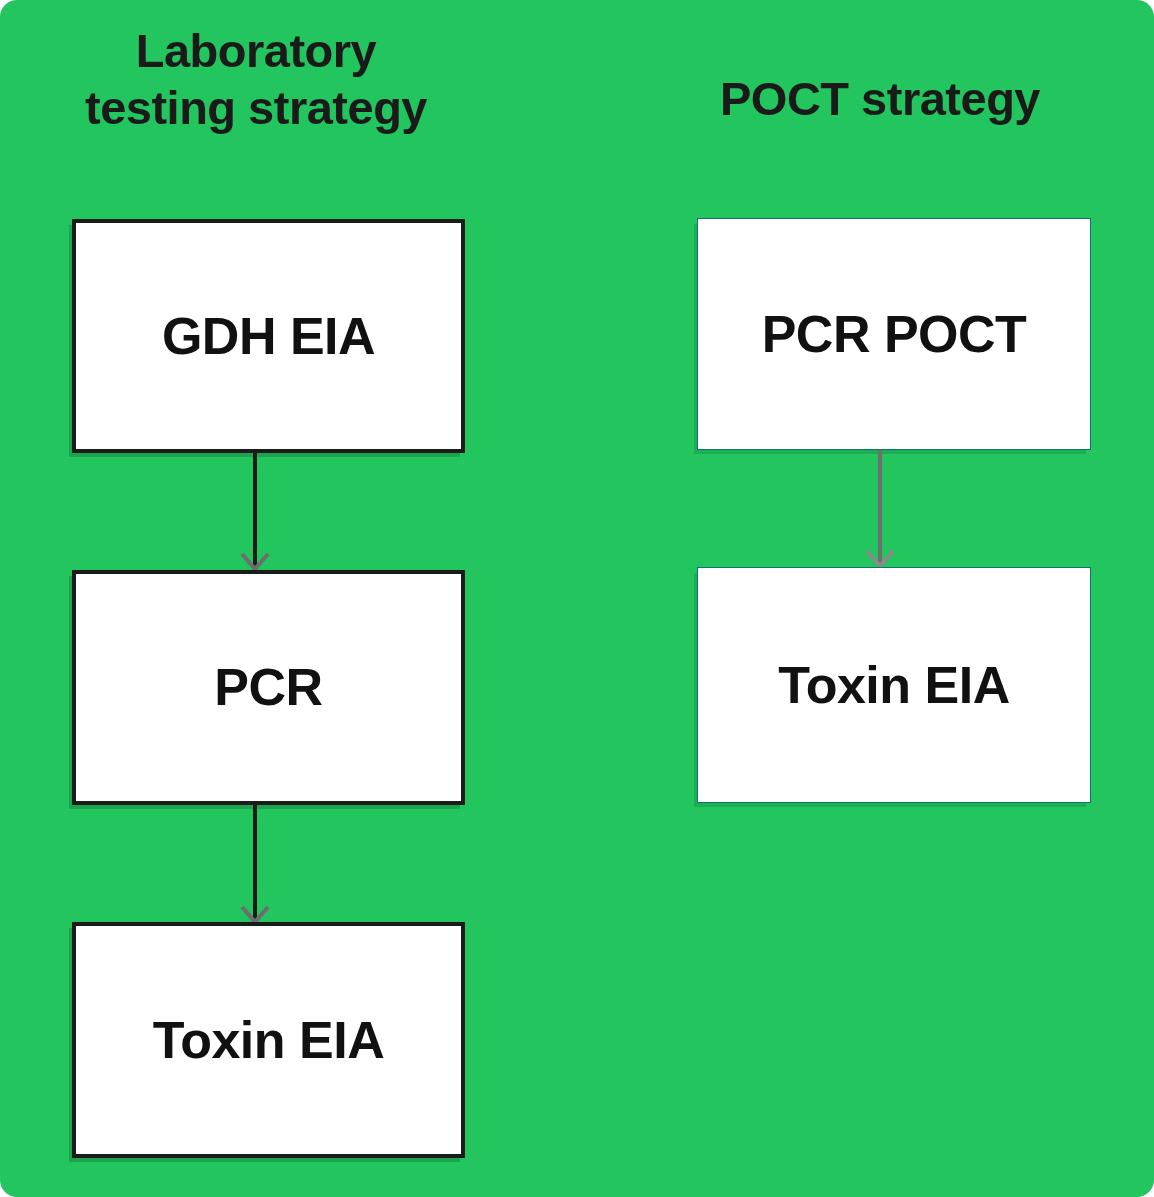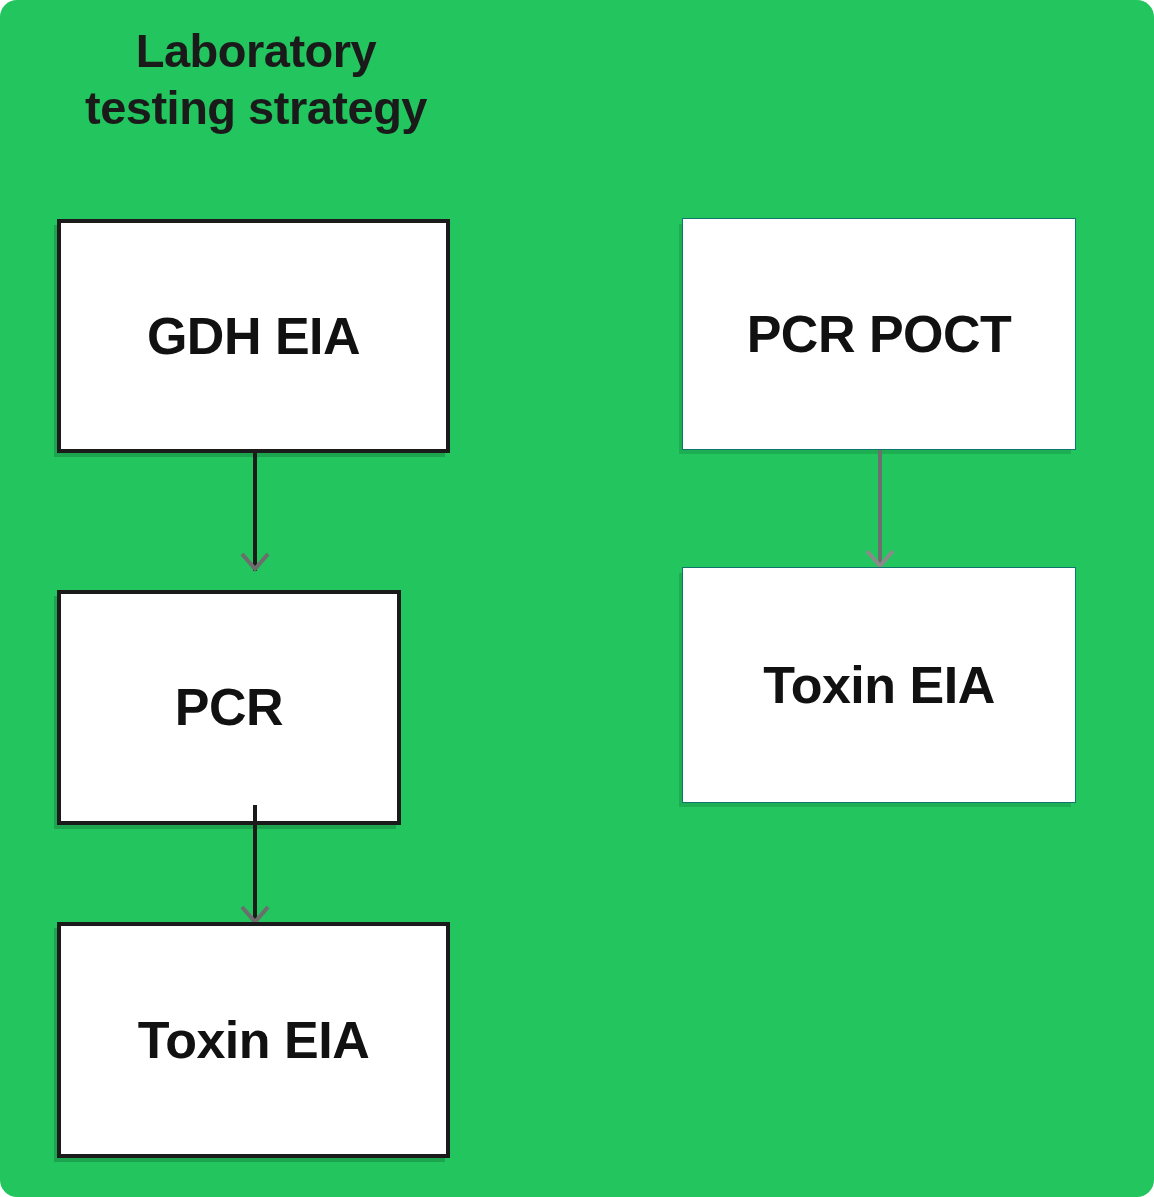--- a/index.html
+++ b/index.html
@@ -45,20 +45,21 @@
   }
 
   
   .node {
     position: absolute;
     box-sizing: border-box;
     background: #ffffff;
     display: flex;
     align-items: center;
     justify-content: center;
+    margin-left: 15px;
   }
   .node .node-label {
     font-weight: bold;
     font-size: 52px;
     color: #111111;
     letter-spacing: -0.5px;
     text-align: center;
     line-height: 1.05;
   }
   
@@ -67,41 +68,42 @@
     box-shadow: -4px 5px 0 -1px rgba(0, 0, 0, 0.16);
   }
   
   .node.grey {
     border: 1px solid #0f766e;
     box-shadow: -4px 5px 0 -1px rgba(0, 0, 0, 0.12);
   }
 
   
   #node-gdh-eia   { left: 57px;  top: 219px;  width: 393px; height: 234px; }
-  #node-pcr       { left: 57px;  top: 590px;  width: 344px; height: 235px; }
+  #node-pcr       { left: 57px;  top: 570px;  width: 393px; height: 235px; }
   #node-toxin-eia { left: 57px;  top: 922px;  width: 393px; height: 236px; }
   
   #node-pcr-poct       { left: 682px; top: 218px; width: 394px; height: 232px; }
   #node-toxin-eia-poct { left: 682px; top: 567px; width: 394px; height: 236px; }
 
   
   .connector {
     position: absolute;
     pointer-events: none;
   }
   .connector svg { display: block; }
 </style>
 </head>
 <body>
 
 <div id="canvas">
 
   <div class="col-title" id="title-lab">Laboratory
 testing strategy</div>
 
+  <div class="col-title" id="title-poct">POCT strategy</div>
 
   <div class="node dark" id="node-gdh-eia">
     <span class="node-label">GDH EIA</span>
   </div>
 
   <div class="connector" id="arrow-lab-1" style="left: 234px; top: 453px; width: 42px; height: 119px;">
     <svg width="42" height="119" viewBox="0 0 42 119" aria-hidden="true">
       <line x1="21" y1="0" x2="21" y2="118" stroke="#1b1b1b" stroke-width="4"></line>
       <polyline points="8,101 21,116 34,101" fill="none" stroke="#6d6d6d" stroke-width="4" stroke-linecap="butt"></polyline>
     </svg>

